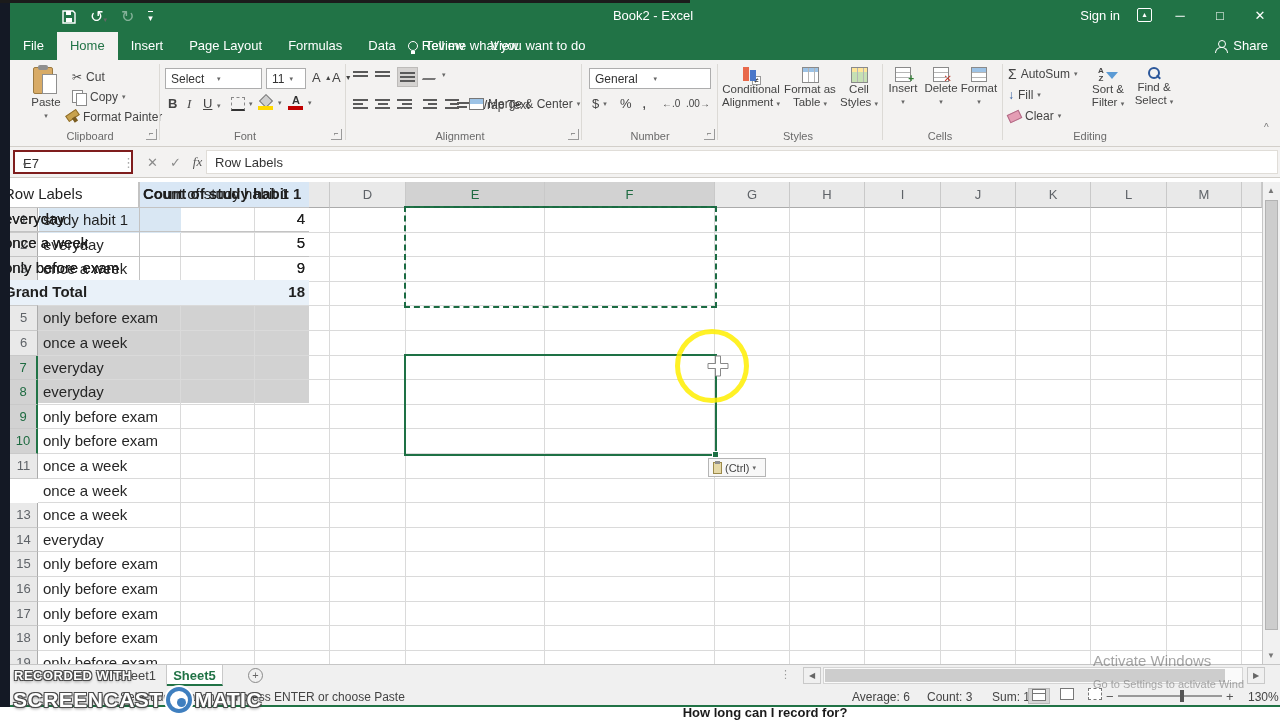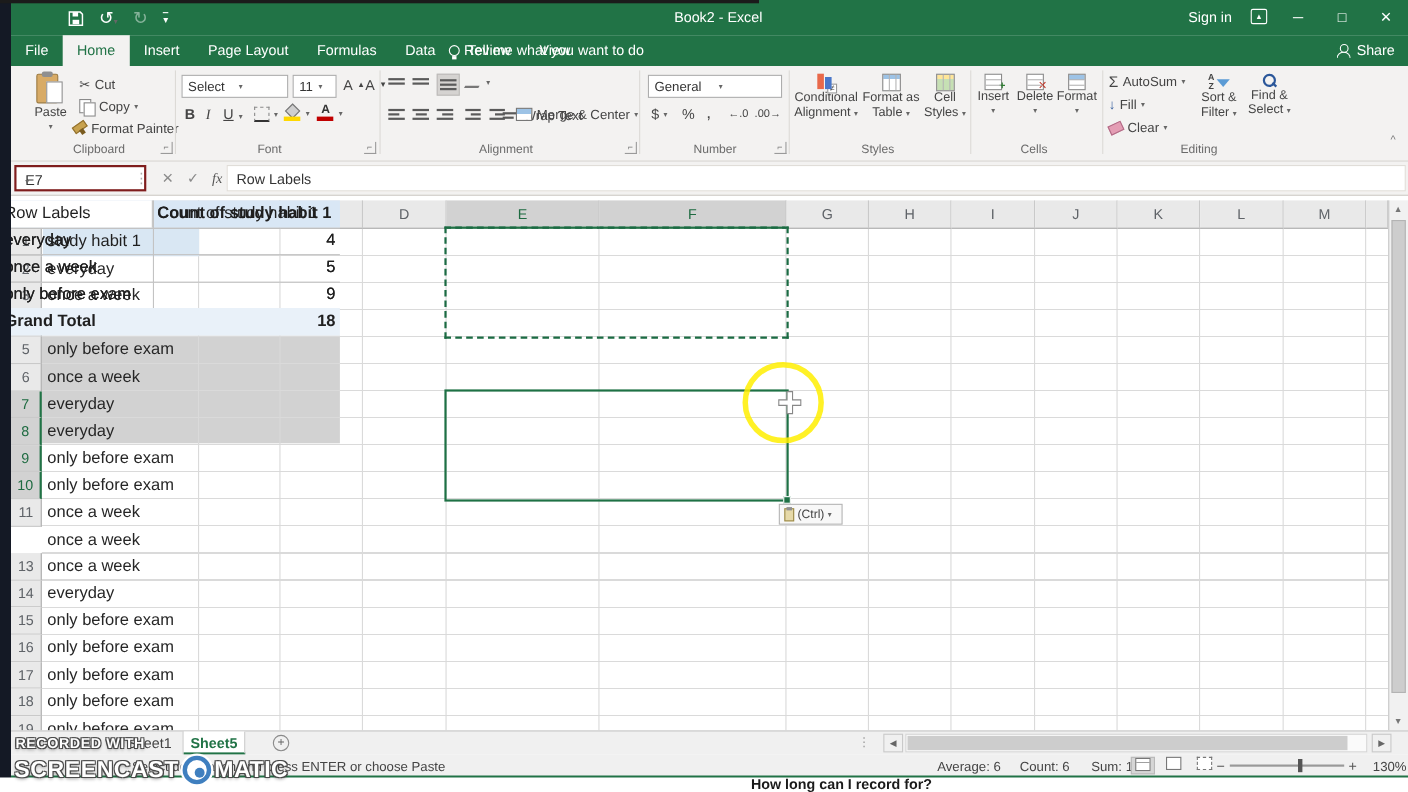--- a/index.html
+++ b/index.html
@@ -564,38 +564,42 @@
     <div class="harrowbox" style="left:793px;">◀</div>
     <div id="hchannel">
         <div id="hthumb"></div>
       </div>
     <div class="harrowbox" style="left:1237px;">▶</div>
   </div>
 
   <div id="statusbar" class="abs">
     <div id="stmsg">Select destination and press ENTER or choose Paste</div>
     <div class="stagg" style="left:842px;">Average: 6</div>
-    <div class="stagg" style="left:917px;">Count: 6</div>
+    <div class="stagg" style="left:917px;">Count: 3</div>
     <div class="stagg" style="left:982px;">Sum: 18</div>
     <div class="viewbtn sel" style="left:1018px;"><span class="vb lines"></span></div>
     <div class="viewbtn" style="left:1046px;"><span class="vb"></span></div>
     <div class="viewbtn" style="left:1074px;"><span class="vb" style="border-style:dashed;"></span></div>
     <span class="zoomsign" style="left:1096px;">−</span>
     <div id="zoomtrack">
         <div id="zoomthumb"></div>
       </div>
     <span class="zoomsign" style="left:1216px;">+</span>
     <div class="stagg" style="left:1238px;">130%</div>
   </div>
 
   <div id="recwith" class="abs wm">RECORDED WITH</div>
   <div id="scm" class="abs">
     <span class="wm t">SCREENCAST</span>
     <span id="scmlogo"></span>
     <span class="wm t">MATIC</span>
   </div>
+  <div id="activate" class="abs">
+    <div>Activate Windows</div>
+    <div class="l2">Go to Settings to activate Wind</div>
+  </div>
   <div id="bottomstrip" class="abs">
     <div id="recq">How long can I record for?</div>
   </div>
 
   <div id="deskstrip" class="abs"></div>
   <div id="topstrip" class="abs"></div>
 </div>
 
 </body></html>

